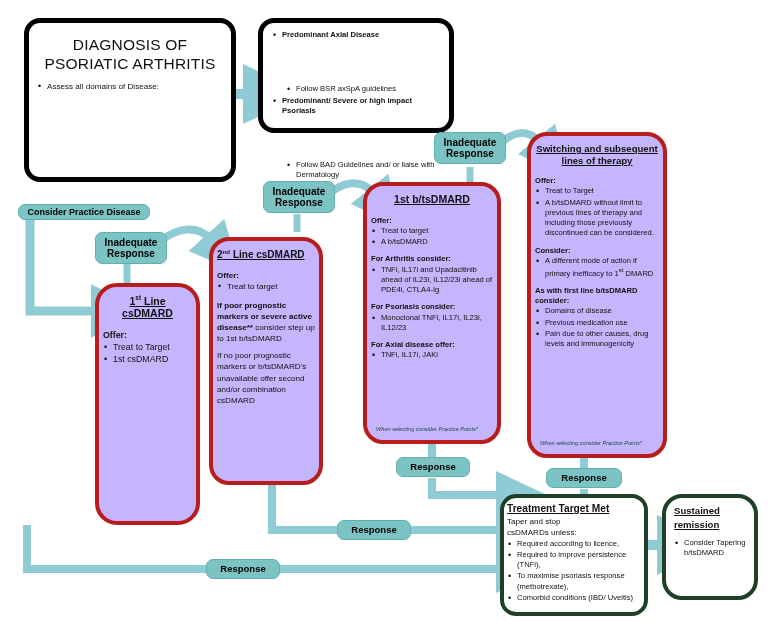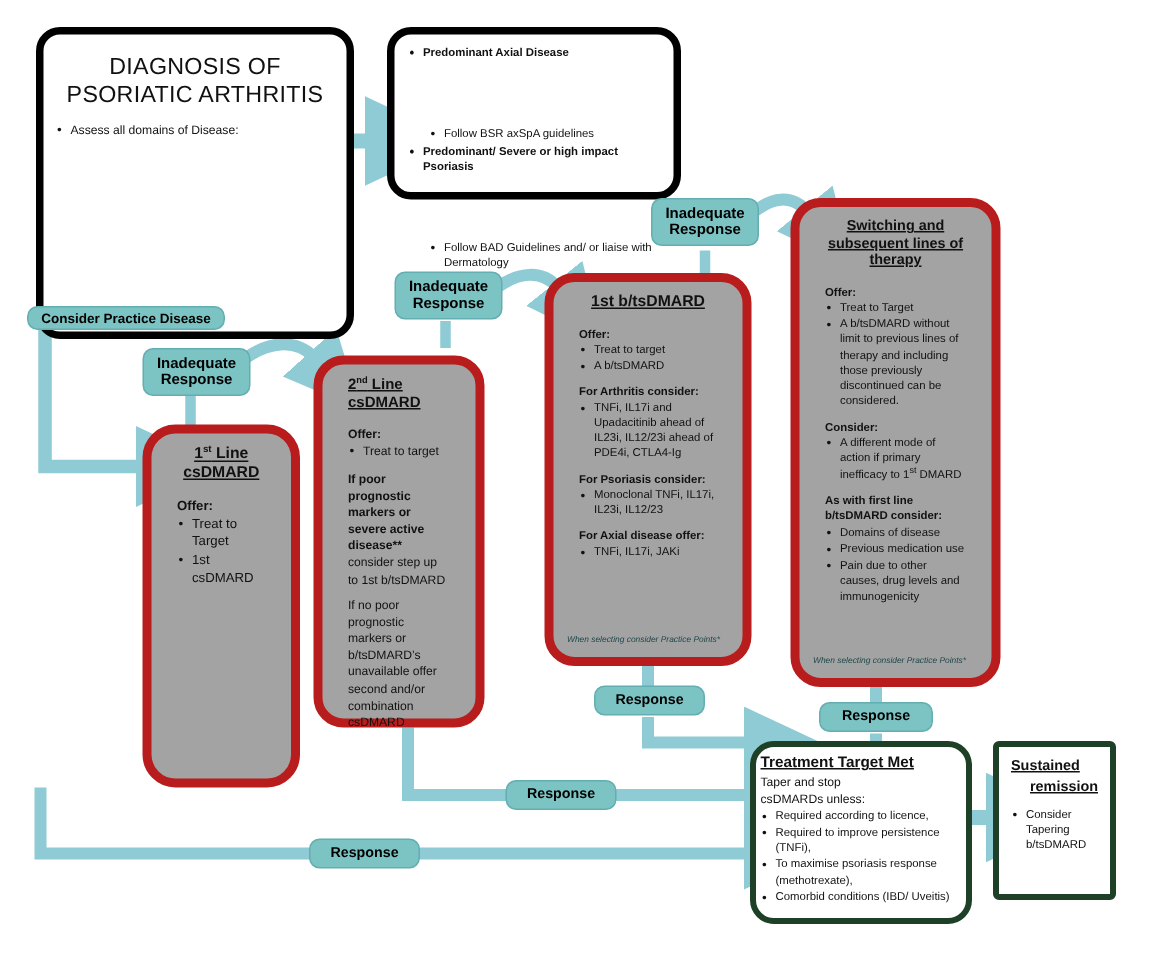--- a/index.html
+++ b/index.html
@@ -9,22 +9,22 @@
   #stage{position:absolute;left:0;top:0;width:768px;height:639px;}
 
   
   .node{position:absolute;box-sizing:border-box;}
 
   .black-box{
     background:#ffffff;border:5px solid #000000;border-radius:16px;
     padding:6px 8px;
   }
   .teal-box{
-    background:#a3a3a3;border:6px solid #b91c1c;border-radius:14px;
-    padding:7px 17px;
+    background:#c4b5fd;border:4px solid #b91c1c;border-radius:14px;
+    padding:7px 4px;
   }
   .green-box{
     background:#ffffff;border:4px solid #1d4026;border-radius:14px;
     padding:5px 3px;
   }
   .pill{
     background:#7cc3c3;border:1px solid #63aeb1;border-radius:7px;
     display:flex;align-items:center;justify-content:center;
     text-align:center;font-weight:bold;color:#000;
     line-height:1.15;
@@ -111,21 +111,21 @@
 
     <g>
       <path d="M27,525 L27,569 L500,569" stroke="#8ecbd4" stroke-width="8" fill="none" marker-end="url(#ah)"></path>
     </g>
 
     <g>
       <path d="M648,545 L662,545" stroke="#8ecbd4" stroke-width="10" marker-end="url(#ah)"></path>
     </g>
   </svg>
 
-  <div class="node black-box" style="left:24px;top:18px;width:212px;height:208px;">
+  <div class="node black-box" style="left:24px;top:18px;width:212px;height:164px;">
     <div class="title-xl">DIAGNOSIS OF PSORIATIC ARTHRITIS</div>
     <ul class="t85">
       <li>Assess all domains of Disease:</li>
     </ul>
   </div>
 
   <div class="node black-box" style="left:258px;top:18px;width:196px;height:115px;padding:7px 9px;">
     <ul class="t8">
       <li class="bold">Predominant Axial Disease</li>
       <ul class="lvl2 t8">
@@ -256,21 +256,21 @@
     <div class="t85">Taper and stop</div>
     <div class="t85">csDMARDs unless:</div>
     <ul class="t8">
       <li>Required according to licence,</li>
       <li>Required to improve persistence (TNFi),</li>
       <li>To maximise psoriasis response (methotrexate),</li>
       <li>Comorbid conditions (IBD/ Uveitis)</li>
     </ul>
   </div>
 
-  <div class="node green-box" style="left:662px;top:494px;width:82px;height:106px;border-radius:4px;padding:7px 8px;">
+  <div class="node green-box" style="left:662px;top:494px;width:96px;height:106px;border-radius:20px;padding:7px 8px;">
     <div class="hd" style="font-size:9.6px;text-align:left;margin-bottom:2px;line-height:1.3;">Sustained</div>
-    <div class="hd" style="font-size:9.6px;text-align:right;margin-bottom:6px;line-height:1.3;">remission</div>
+    <div class="hd" style="font-size:9.6px;text-align:left;margin-bottom:6px;line-height:1.3;">remission</div>
     <ul class="t8">
       <li>Consider Tapering b/tsDMARD</li>
     </ul>
   </div>
 
 </div>
 
 </body></html>

